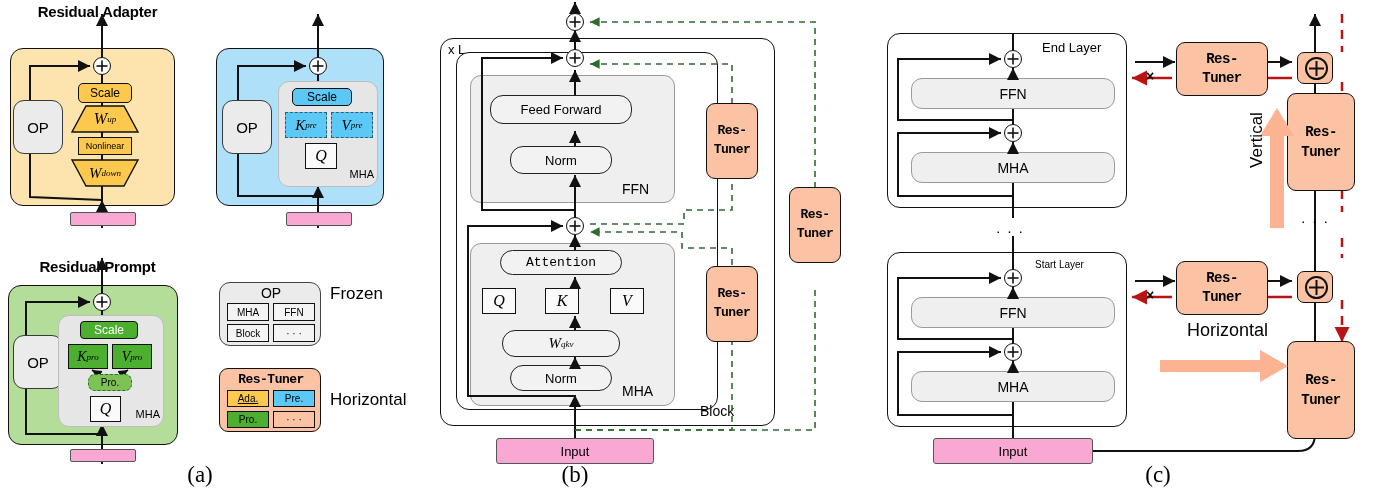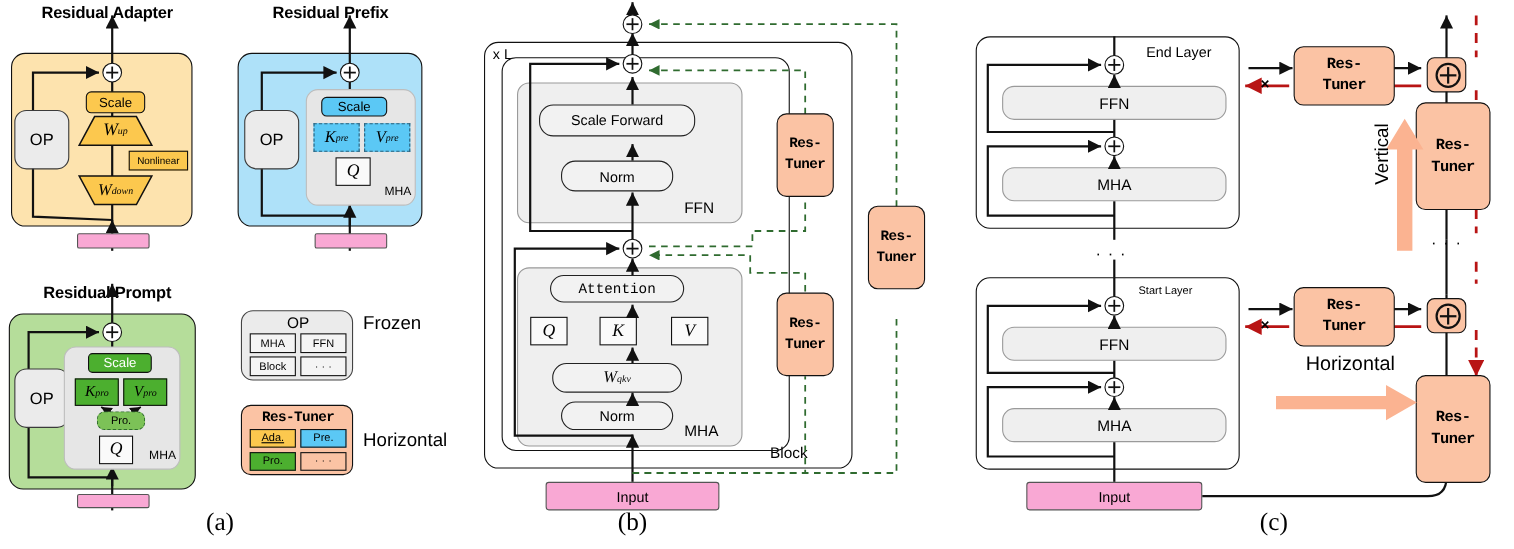--- a/index.html
+++ b/index.html
@@ -66,37 +66,36 @@
   <div class="abs" style="left:72px;top:106px;width:66px;height:26px;">
     <svg width="66" height="26" style="position:static;">
       <polygon points="14,0 52,0 66,26 0,26" fill="#fcc84e" stroke="#111" stroke-width="1.4"></polygon>
     </svg>
     <div class="abs serif ctr" style="left:0;top:0;width:66px;height:26px;font-size:16px;">
       <span>W</span>
           <sub style="font-size:9px;">up</sub>
     </div>
   </div>
 
-  <div class="abs ctr" style="left:78px;top:137px;width:54px;height:18px;background:#fcc84e;border:1.4px solid #111;font-size:9px;margin-left:39px;">
+  <div class="abs ctr" style="left:78px;top:137px;width:54px;height:18px;background:#fcc84e;border:1.4px solid #111;font-size:9px;">
     <span>Nonlinear</span>
   </div>
 
   <div class="abs" style="left:72px;top:160px;width:66px;height:26px;">
     <svg width="66" height="26" style="position:static;">
       <polygon points="0,0 66,0 52,26 14,26" fill="#fcc84e" stroke="#111" stroke-width="1.4"></polygon>
     </svg>
     <div class="abs serif ctr" style="left:0;top:0;width:66px;height:26px;font-size:15px;">
       <span>W</span>
           <sub style="font-size:9px;">down</sub>
     </div>
   </div>
 
   <div class="abs greyplain" style="left:70px;top:212px;width:66px;height:14px;border-radius:2px;"></div>
 
-  <div class="abs ttl" style="left:218px;top:3px;width:165px;">Residual Prefix</div>
   <div class="abs panelbox" style="left:216px;top:48px;width:168px;height:158px;background:#aee1f9;"></div>
 
   <svg width="432" height="499">
     <line x1="318" y1="206" x2="318" y2="70" stroke="#111" stroke-width="2"></line>
     <line x1="318" y1="62" x2="318" y2="14" stroke="#111" stroke-width="2" marker-end="url(#ah)"></line>
     <path d="M318,196 L238,196 L238,66 L306,66" fill="none" stroke="#111" stroke-width="2" marker-end="url(#ah)"></path>
     <line x1="318" y1="228" x2="318" y2="186" stroke="#111" stroke-width="2" marker-end="url(#ah)"></line>
   </svg>
 
   <div class="abs ctr" style="left:309px;top:57px;width:18px;height:18px;border:1.8px solid #111;border-radius:50%;background:#fff;">
@@ -207,21 +206,21 @@
 <div class="abs" style="left:432px;top:0;width:428px;height:499px;">
 
   <div class="abs panelbox" style="left:8px;top:38px;width:335px;height:388px;background:#fff;"></div>
   <div class="abs" style="left:16px;top:42px;font-size:13px;">x L</div>
   <div class="abs" style="left:268px;top:403px;font-size:14px;">Block</div>
 
   <div class="abs panelbox" style="left:24px;top:52px;width:262px;height:358px;"></div>
 
   <div class="abs greybox" style="left:38px;top:75px;width:205px;height:128px;background:#efefef;border-color:#9a9a9a;"></div>
   <div class="abs" style="left:190px;top:181px;font-size:14px;">FFN</div>
-  <div class="abs ctr pill" style="left:58px;top:95px;width:142px;height:29px;font-size:13px;">Scale Forward</div>
+  <div class="abs ctr pill" style="left:58px;top:95px;width:142px;height:29px;font-size:13px;">Feed Forward</div>
   <div class="abs ctr pill" style="left:78px;top:146px;width:102px;height:28px;font-size:13px;">Norm</div>
 
   <div class="abs greybox" style="left:38px;top:243px;width:205px;height:163px;background:#efefef;border-color:#9a9a9a;"></div>
   <div class="abs" style="left:190px;top:383px;font-size:14px;">MHA</div>
   <div class="abs ctr pill" style="left:68px;top:250px;width:122px;height:25px;font-size:13px;font-family:Liberation Mono, monospace;">Attention</div>
 
   <div class="abs ctr sq serif" style="left:50px;top:288px;width:34px;height:26px;font-size:16px;background:#fafafa;">Q</div>
   <div class="abs ctr sq serif" style="left:113px;top:288px;width:34px;height:26px;font-size:16px;background:#fafafa;">K</div>
   <div class="abs ctr sq serif" style="left:178px;top:288px;width:34px;height:26px;font-size:16px;background:#fafafa;">V</div>
 

